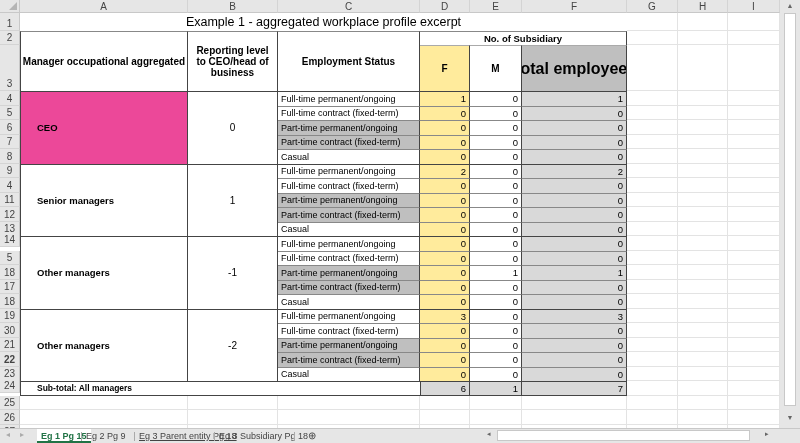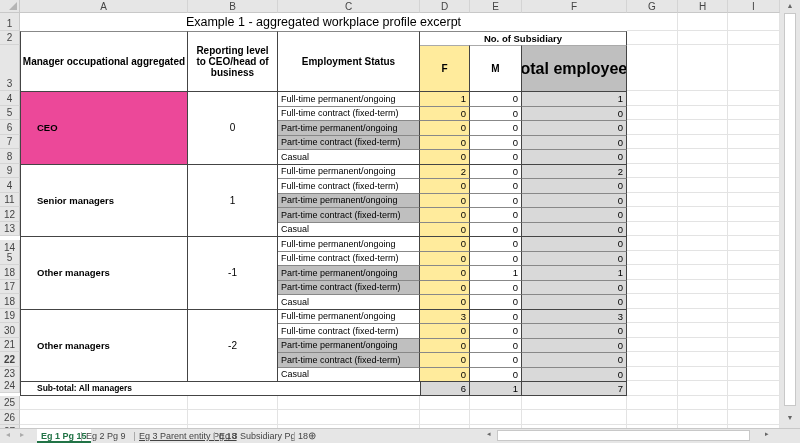--- a/index.html
+++ b/index.html
@@ -116,21 +116,21 @@
     </div>
     <div class="rowhdr" style="top:192.5px;height:14.5px;">
       <span>11</span>
     </div>
     <div class="rowhdr" style="top:207px;height:14.5px;">
       <span>12</span>
     </div>
     <div class="rowhdr" style="top:221.5px;height:14.5px;">
       <span>13</span>
     </div>
-    <div class="rowhdr" style="top:240px;height:14.5px;">
+    <div class="rowhdr" style="top:232px;height:14.5px;">
       <span>14</span>
     </div>
     <div class="rowhdr" style="top:250.5px;height:14.5px;">
       <span>5</span>
     </div>
     <div class="rowhdr" style="top:265px;height:14.5px;">
       <span>18</span>
     </div>
     <div class="rowhdr" style="top:279.5px;height:14.5px;">
       <span>17</span>

